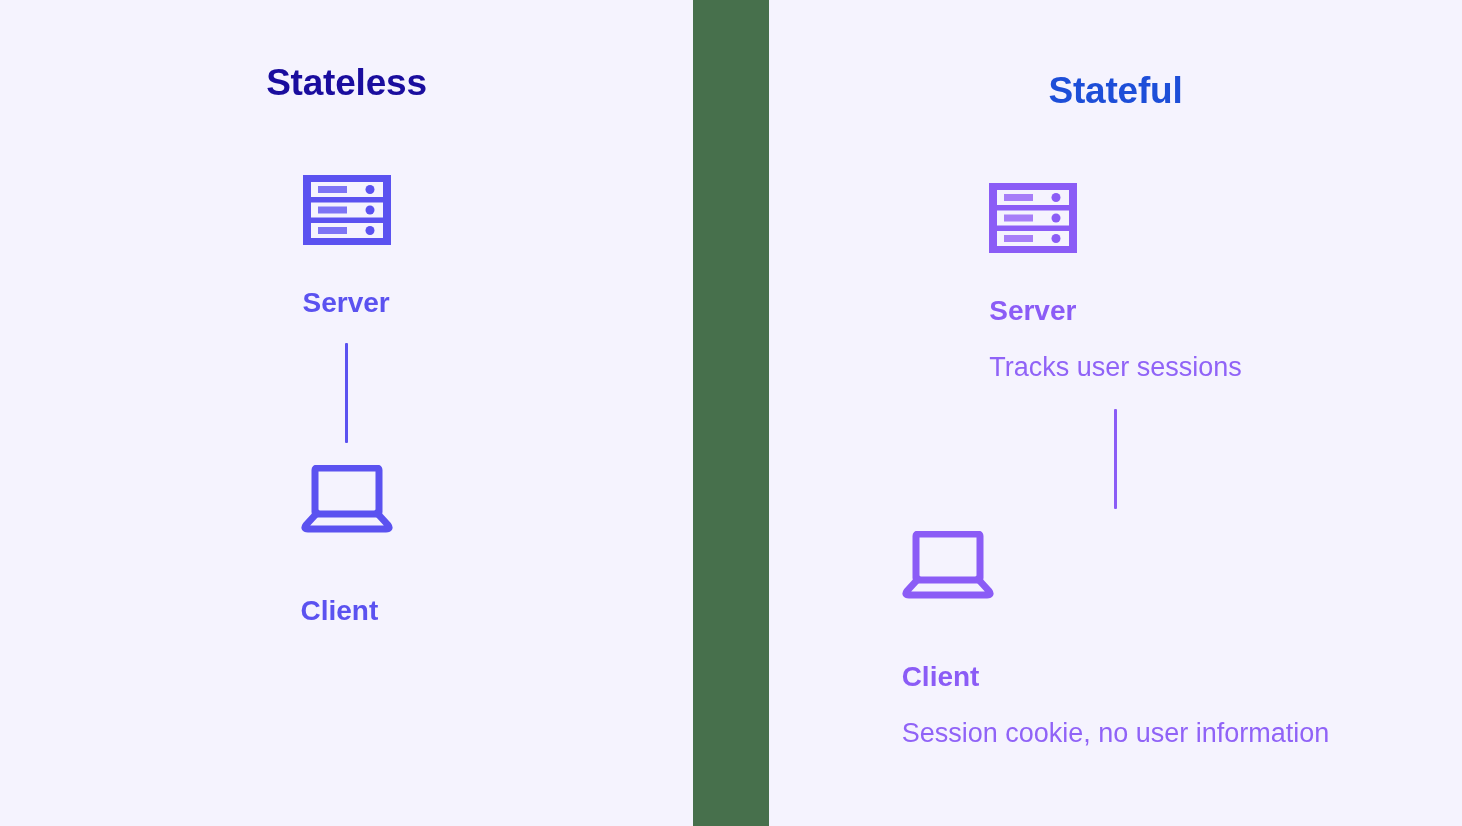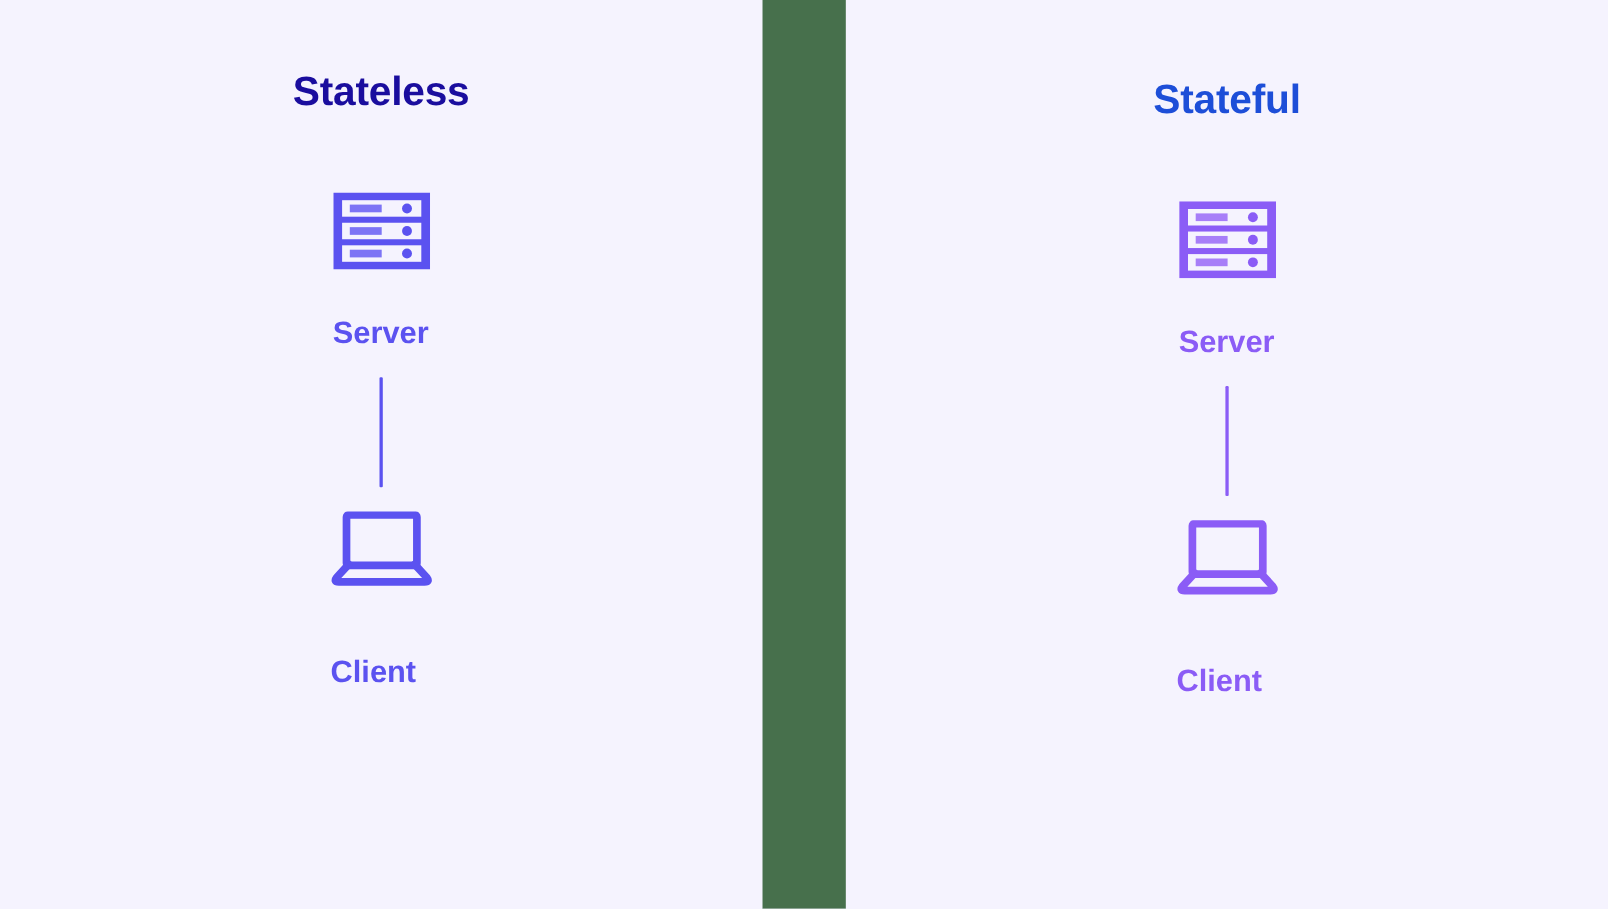--- a/index.html
+++ b/index.html
@@ -166,29 +166,31 @@
           <rect x="8" y="48" width="72" height="15" fill="#f5f3fe"></rect>
           <rect x="15" y="11" width="29" height="7" fill="#a77ef8"></rect>
           <rect x="15" y="31.5" width="29" height="7" fill="#a77ef8"></rect>
           <rect x="15" y="52" width="29" height="7" fill="#a77ef8"></rect>
           <circle cx="67" cy="14.5" r="4.5" fill="#8b5cf6"></circle>
           <circle cx="67" cy="35" r="4.5" fill="#8b5cf6"></circle>
           <circle cx="67" cy="55.5" r="4.5" fill="#8b5cf6"></circle>
         </svg>
       </span>
       <div class="node-label server-label">Server</div>
+      <div class="node-desc server-desc">Tracks user sessions</div>
     </div>
 
     <div class="connector"></div>
 
     <div class="node node-client">
       <span class="icon-wrap">
         <svg width="92" height="68" viewBox="0 0 92 68" xmlns="http://www.w3.org/2000/svg">
           <rect x="14" y="3" width="64" height="46" rx="2" ry="2" fill="none" stroke="#8b5cf6" stroke-width="7"></rect>
           <path d="M 16 48 L 5 60 Q 2 64 7 64 L 85 64 Q 90 64 87 60 L 76 48" fill="none" stroke="#8b5cf6" stroke-width="7" stroke-linejoin="round" stroke-linecap="round"></path>
         </svg>
       </span>
       <div class="node-label client-label">Client</div>
+      <div class="node-desc client-desc">Session cookie, no user information</div>
     </div>
 
   </div>
 
 </div>
 
 </body></html>

